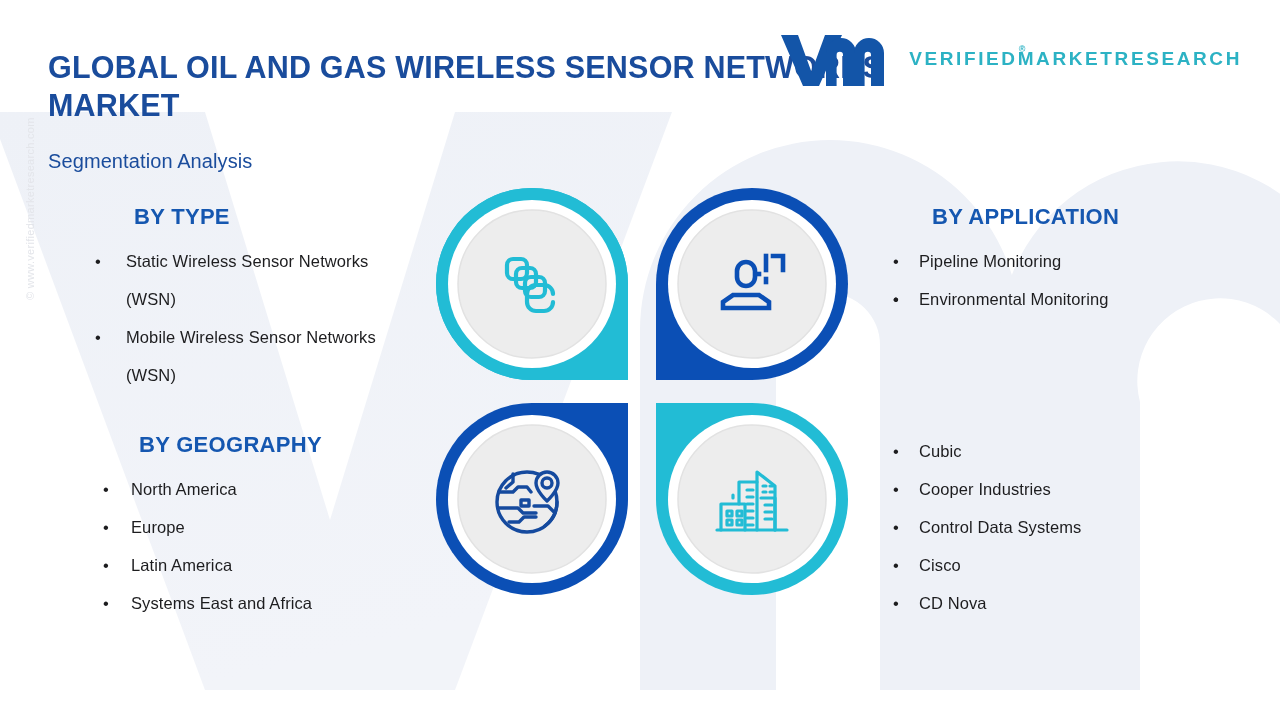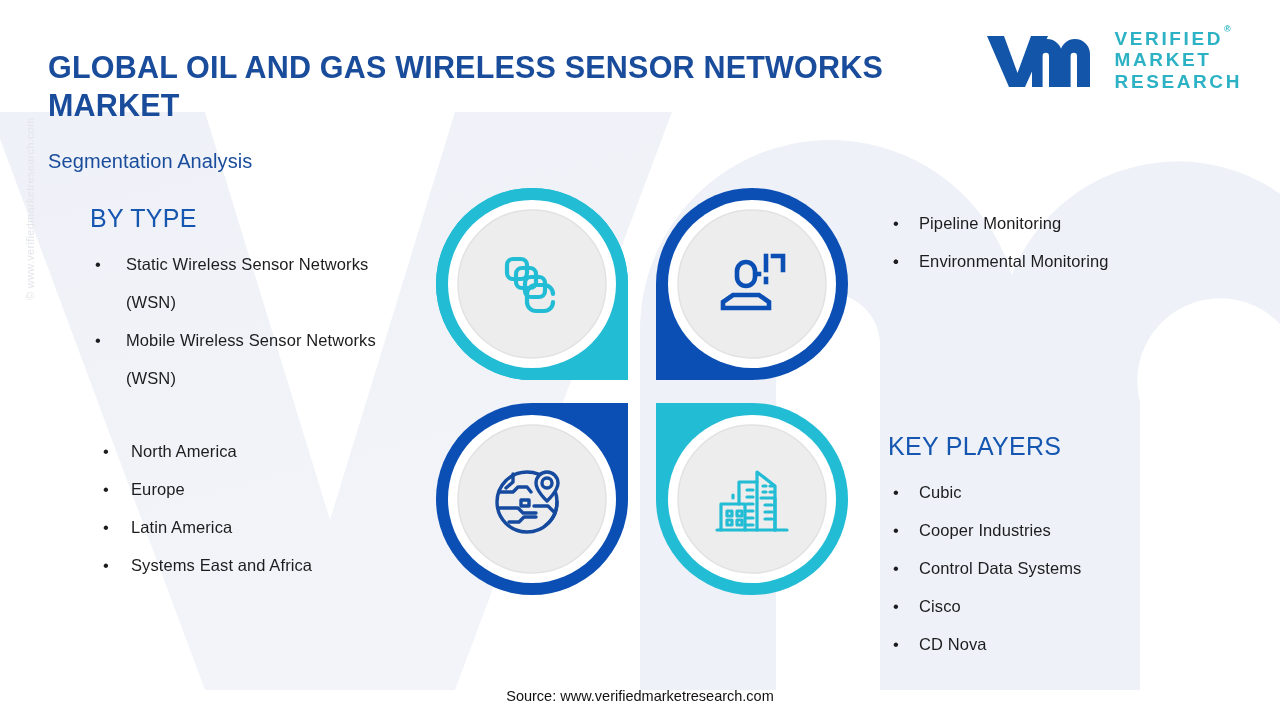--- a/index.html
+++ b/index.html
@@ -80,21 +80,20 @@
     right: 38px;
     top: 28px;
     display: flex;
     align-items: center;
     gap: 14px;
     z-index: 6;
   }
   #logo-mark { display:block; }
   #logo-wordmark {
     display: flex;
-    flex-direction: column;
     justify-content: center;
     line-height: 1.12;
   }
   .logo-line {
     font-size: 19px;
     font-weight: bold;
     letter-spacing: 2.6px;
     color: #2cb2c4;
     position: relative;
     white-space: nowrap;
@@ -106,27 +105,28 @@
     margin-left: 1px;
     letter-spacing: 0;
   }
 
   
   .section {
     position: absolute;
     z-index: 4;
   }
   .section-title {
-    font-size: 25px;
-    font-weight: normal;
+    font-size: 22px;
+    font-weight: bold;
     color: #1557b0;
     letter-spacing: 0.3px;
     margin-bottom: 12px;
     text-transform: uppercase;
     white-space: nowrap;
+    margin-left: 44px;
   }
   .bullet-list {
     list-style: none;
     margin: 0;
     padding: 0;
   }
   .bullet-item {
     position: relative;
     font-size: 16.5px;
     line-height: 38px;
@@ -236,38 +236,39 @@
 
   <div class="section" id="sec-by-type">
     <div class="section-title">BY TYPE</div>
     <ul class="bullet-list">
       <li class="bullet-item"><span class="dot">•</span><span>Static Wireless Sensor Networks (WSN)</span></li>
       <li class="bullet-item"><span class="dot">•</span><span>Mobile Wireless Sensor Networks (WSN)</span></li>
     </ul>
   </div>
 
   <div class="section" id="sec-by-geography">
+    <div class="section-title">BY GEOGRAPHY</div>
     <ul class="bullet-list">
       <li class="bullet-item"><span class="dot">•</span><span>North America</span></li>
       <li class="bullet-item"><span class="dot">•</span><span>Europe</span></li>
       <li class="bullet-item"><span class="dot">•</span><span>Latin America</span></li>
       <li class="bullet-item"><span class="dot">•</span><span>Systems East and Africa</span></li>
     </ul>
   </div>
 
   <div class="section" id="sec-by-application">
+    <div class="section-title">BY APPLICATION</div>
     <ul class="bullet-list">
       <li class="bullet-item"><span class="dot">•</span><span>Pipeline Monitoring</span></li>
       <li class="bullet-item"><span class="dot">•</span></li>
       <li class="bullet-item"><span class="dot">•</span><span>Environmental Monitoring</span></li>
     </ul>
   </div>
 
   <div class="section" id="sec-key-players">
-    <div class="section-title">KEY PLAYERS</div>
     <ul class="bullet-list">
       <li class="bullet-item"><span class="dot">•</span><span>Cubic</span></li>
       <li class="bullet-item"><span class="dot">•</span><span>Cooper Industries</span></li>
       <li class="bullet-item"><span class="dot">•</span><span>Control Data Systems</span></li>
       <li class="bullet-item"><span class="dot">•</span><span>Cisco</span></li>
       <li class="bullet-item"><span class="dot">•</span><span>CD Nova</span></li>
     </ul>
   </div>
 
   <div id="quad">
@@ -351,15 +352,14 @@
           <path d="M52 26 h3 M59 26 h3 M52 32 h3 M59 32 h3"></path>
           <path d="M54 45 h7 M54 52 h7 M54 59 h7"></path>
           <path d="M36 30 h6 M36 37 h6 M36 44 h6 M36 51 h6 M36 58 h6 M36 65 h6"></path>
           <path d="M22 35 v3"></path>
         </g>
       </svg>
     </div>
 
   </div>
 
-  <div id="footer-source">Source: www.verifiedmarketresearch.com</div>
 
 </div>
 
 </body></html>

